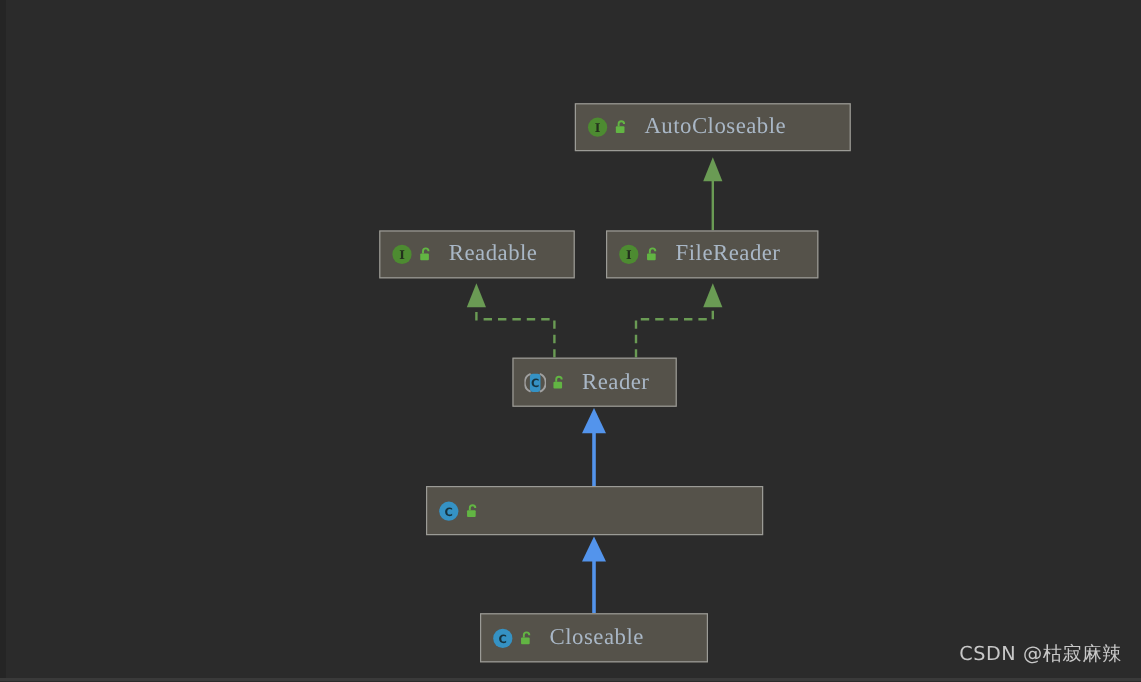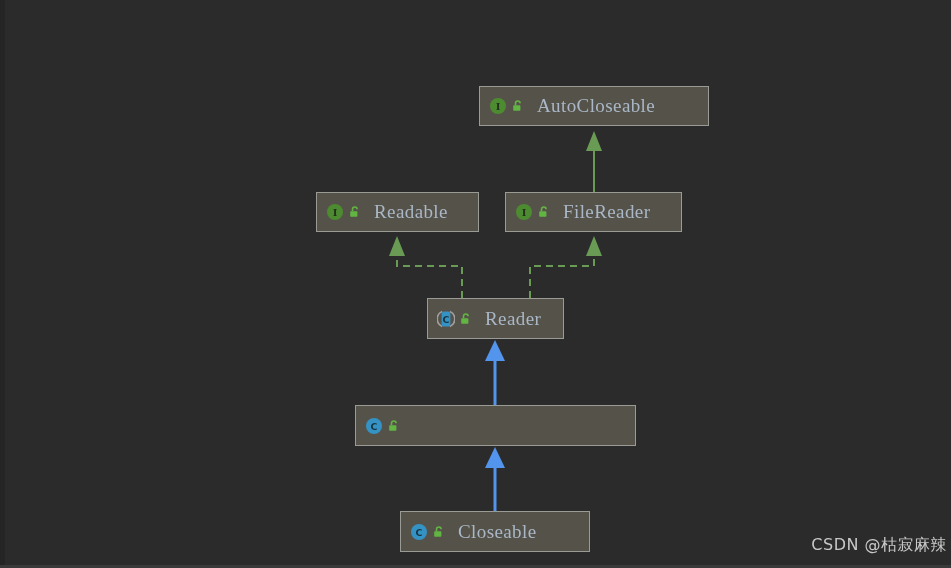--- a/index.html
+++ b/index.html
@@ -76,21 +76,21 @@
     align-items: center;
     gap: 4px;
     flex: 0 0 auto;
   }
   .type-icon { display: block; }
   .lock-icon { display: block; }
 
   
   #watermark {
     position: absolute;
-    right: 4px;
+    right: 16px;
     bottom: 12px;
     font-family: "DejaVu Sans", "Liberation Sans", sans-serif;
     font-size: 16px;
     color: #c8c8c8;
     letter-spacing: 0.5px;
     white-space: nowrap;
   }
 </style>
 </head>
 <body>

